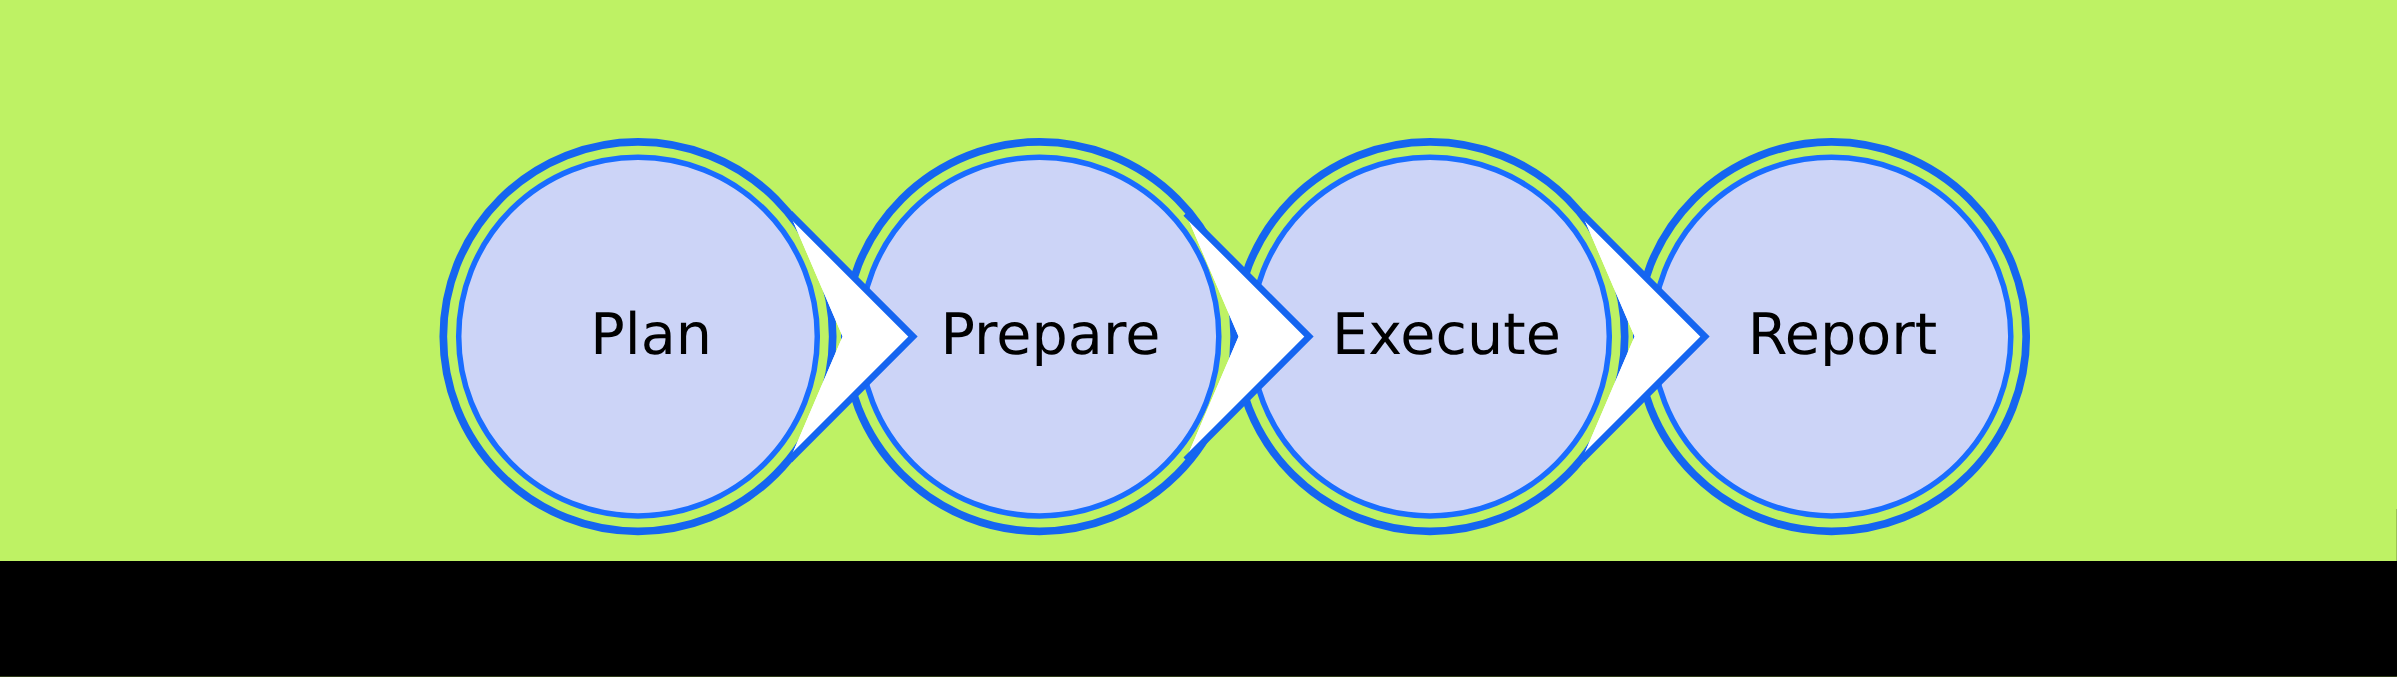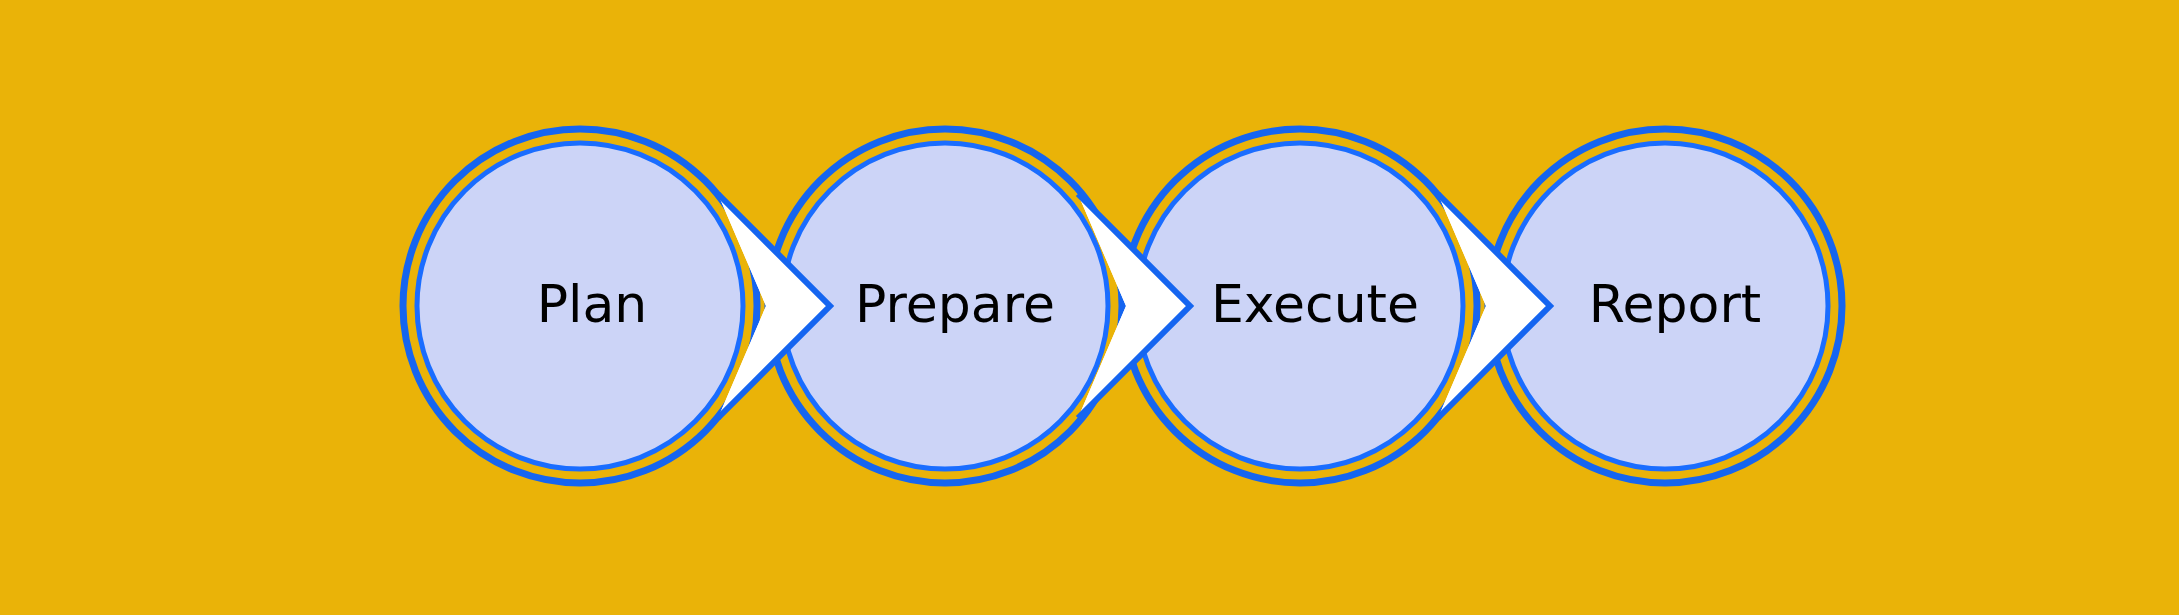--- a/index.html
+++ b/index.html
@@ -10,22 +10,22 @@
   }
   body {
     width: 2179px;
     height: 615px;
     overflow: hidden;
     font-family: "DejaVu Sans", "Liberation Sans", sans-serif;
   }
   #diagram-root {
     position: relative;
     width: 2179px;
-    height: 615px;
-    background: #eab308;
+    height: 510px;
+    background: #bef264;
   }
   #flow-svg {
     position: absolute;
     left: 0;
     top: 0;
     width: 2179px;
     height: 615px;
     display: block;
   }
   .node-label {

